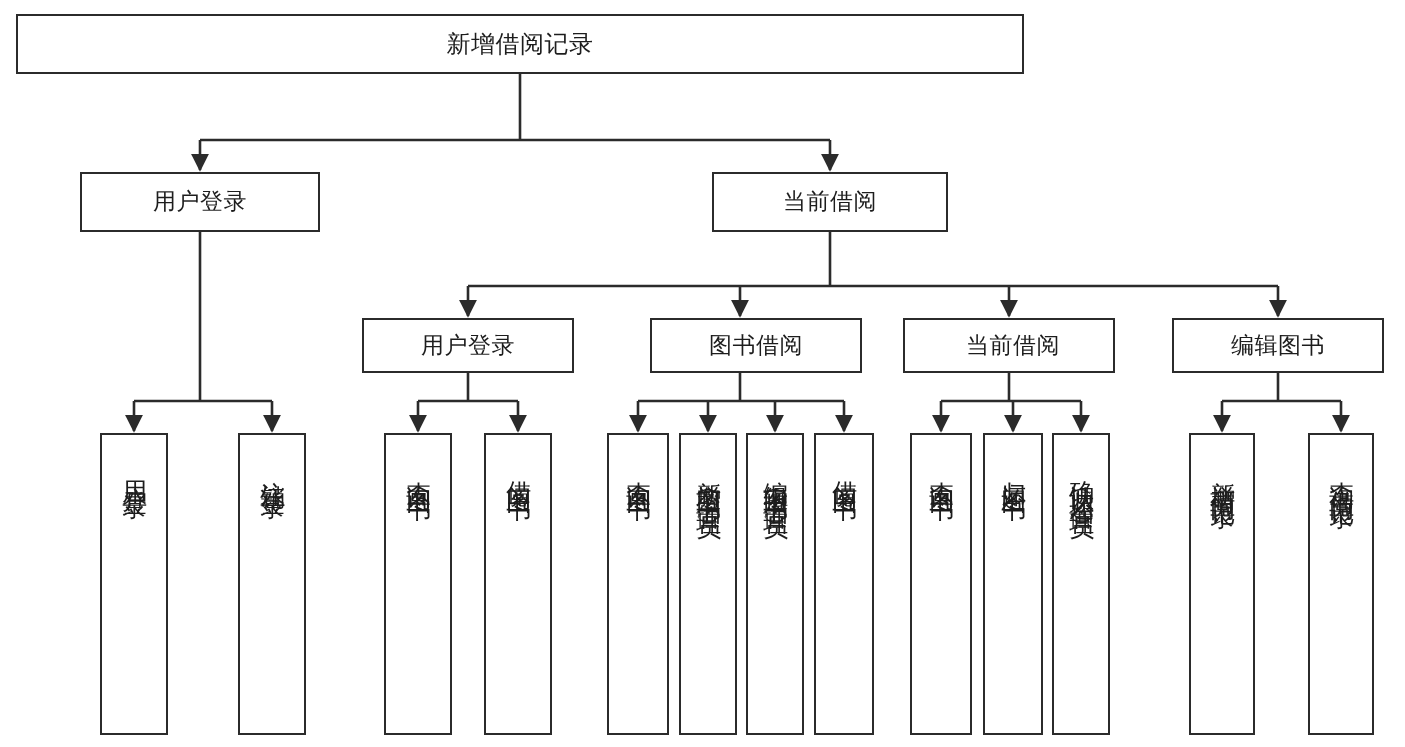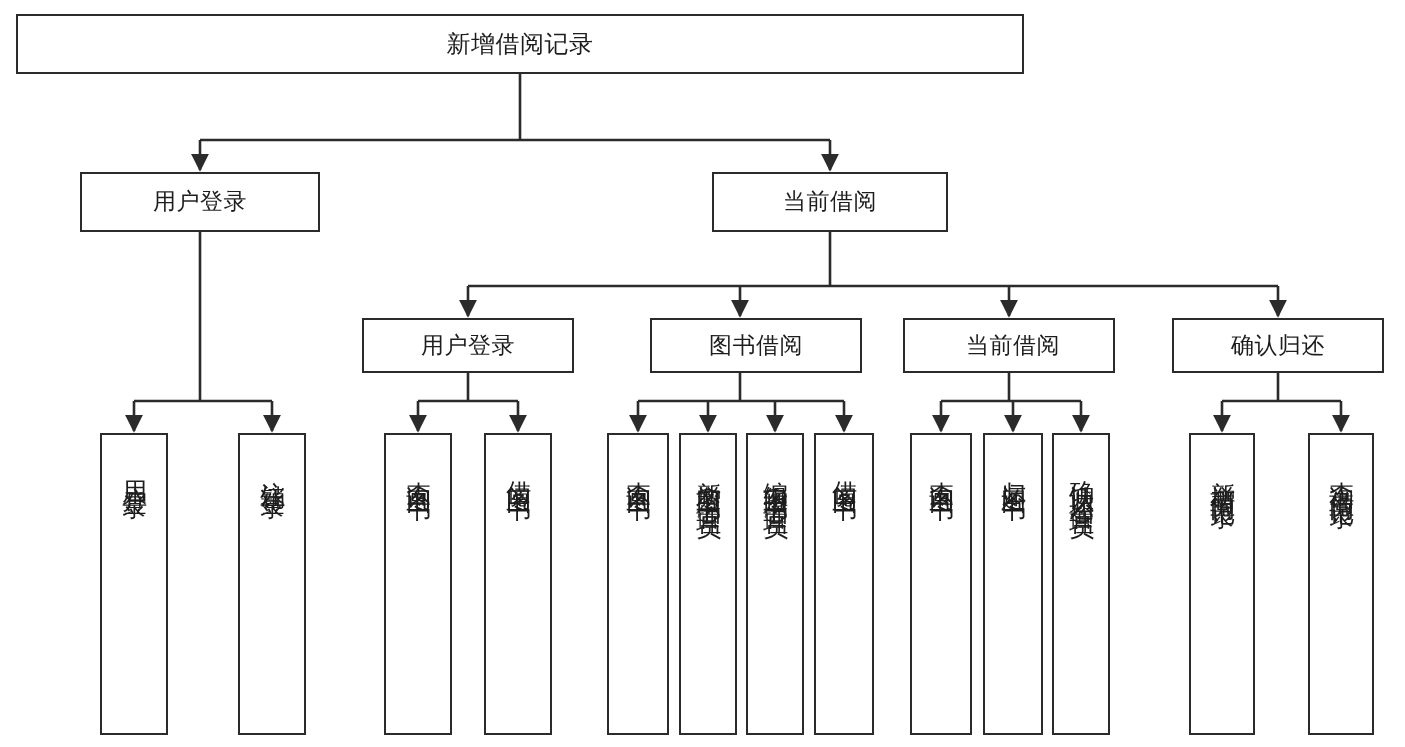--- a/index.html
+++ b/index.html
@@ -137,21 +137,21 @@
       <div class="node horiz" style="left: 362px; top: 318px; width: 212px; height: 55px;">
         <span class="label">用户登录</span>
       </div>
       <div class="node horiz" style="left: 650px; top: 318px; width: 212px; height: 55px;">
         <span class="label">图书借阅</span>
       </div>
       <div class="node horiz" style="left: 903px; top: 318px; width: 212px; height: 55px; padding-left: 8px;">
         <span class="label">当前借阅</span>
       </div>
       <div class="node horiz" style="left: 1172px; top: 318px; width: 212px; height: 55px;">
-        <span class="label">确认归还</span>
+        <span class="label">编辑图书</span>
       </div>
       <div class="node vert" style="left: 100px; top: 433px; width: 68px; height: 302px;">
         <span class="label">用户登录</span>
       </div>
       <div class="node vert" style="left: 238px; top: 433px; width: 68px; height: 302px;">
         <span class="label">注销登录</span>
       </div>
       <div class="node vert" style="left: 384px; top: 433px; width: 68px; height: 302px;">
         <span class="label">查询图书</span>
       </div>

